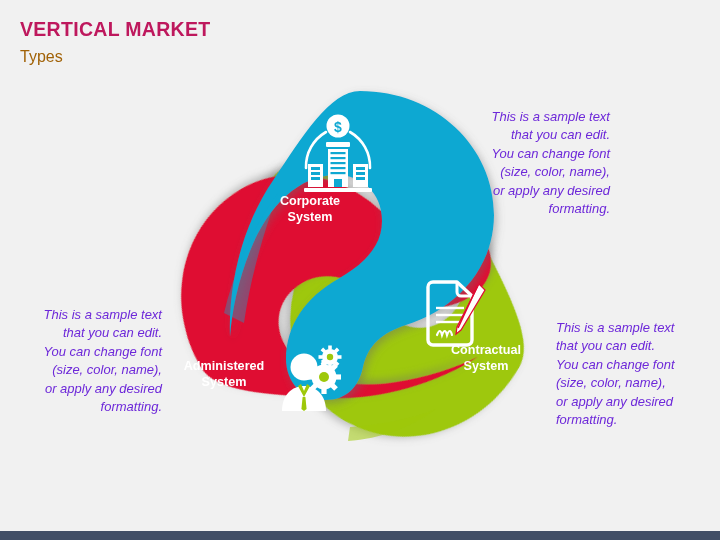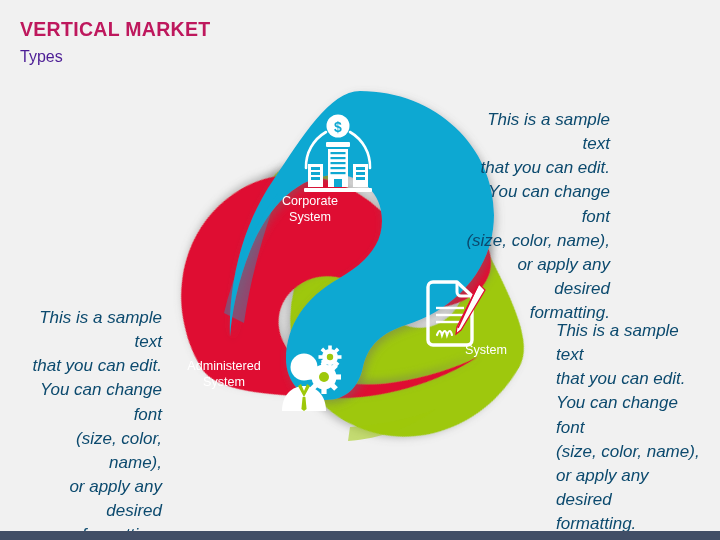--- a/index.html
+++ b/index.html
@@ -16,54 +16,54 @@
     background:#f1f1f1;
   }
   
   #title {
     position:absolute; left:20px; top:18px;
     font-size:19.5px; font-weight:bold;
     letter-spacing:0.3px; color:#be185d;
   }
   #subtitle {
     position:absolute; left:20px; top:48px;
-    font-size:16px; color:#4c1d95; font-weight:400;
+    font-size:16px; color:#a16207; font-weight:400;
   }
   
   #bottom-bar {
     position:absolute; left:0; bottom:0;
     width:720px; height:9px;
     background:#414e66;
   }
   
   #diagram {
     position:absolute; left:150px; top:75px;
     width:420px; height:390px;
   }
   #diagram svg { display:block; }
   
   .petal-label {
     position:absolute;
     color:#ffffff;
-    font-weight:normal;
+    font-weight:bold;
     font-size:12.6px;
     line-height:1.28;
     text-align:center;
     white-space:nowrap;
   }
   #label-corporate   { left:255px; top:193px; width:110px; }
   #label-contractual { left:430px; top:342px; width:112px; }
   #label-administered{ left:165px; top:358px; width:118px; }
   
   .callout {
     position:absolute;
     font-style:italic;
-    font-size:17px;
+    font-size:13px;
     line-height:1.42;
-    color:#0c4a6e;
+    color:#6d28d9;
     white-space:pre-line;
   }
   #callout-top-right { left:460px; top:108px; width:150px; text-align:right; }
   #callout-left      { left:22px;  top:306px; width:140px; text-align:right; }
   #callout-right     { left:556px; top:319px; width:152px; text-align:left; }
 </style>
 </head>
 <body>
 
 <div id="slide">
@@ -195,20 +195,21 @@
         </g>
       </g>
     </svg>
   </div>
 
   <div class="petal-label" id="label-corporate">
     <div>Corporate</div>
     <div>System</div>
   </div>
   <div class="petal-label" id="label-contractual">
+    <div>Contractual</div>
     <div>System</div>
   </div>
   <div class="petal-label" id="label-administered">
     <div>Administered</div>
     <div>System</div>
   </div>
 
   <div class="callout" id="callout-top-right">This is a sample text
 that you can edit.
 You can change font

